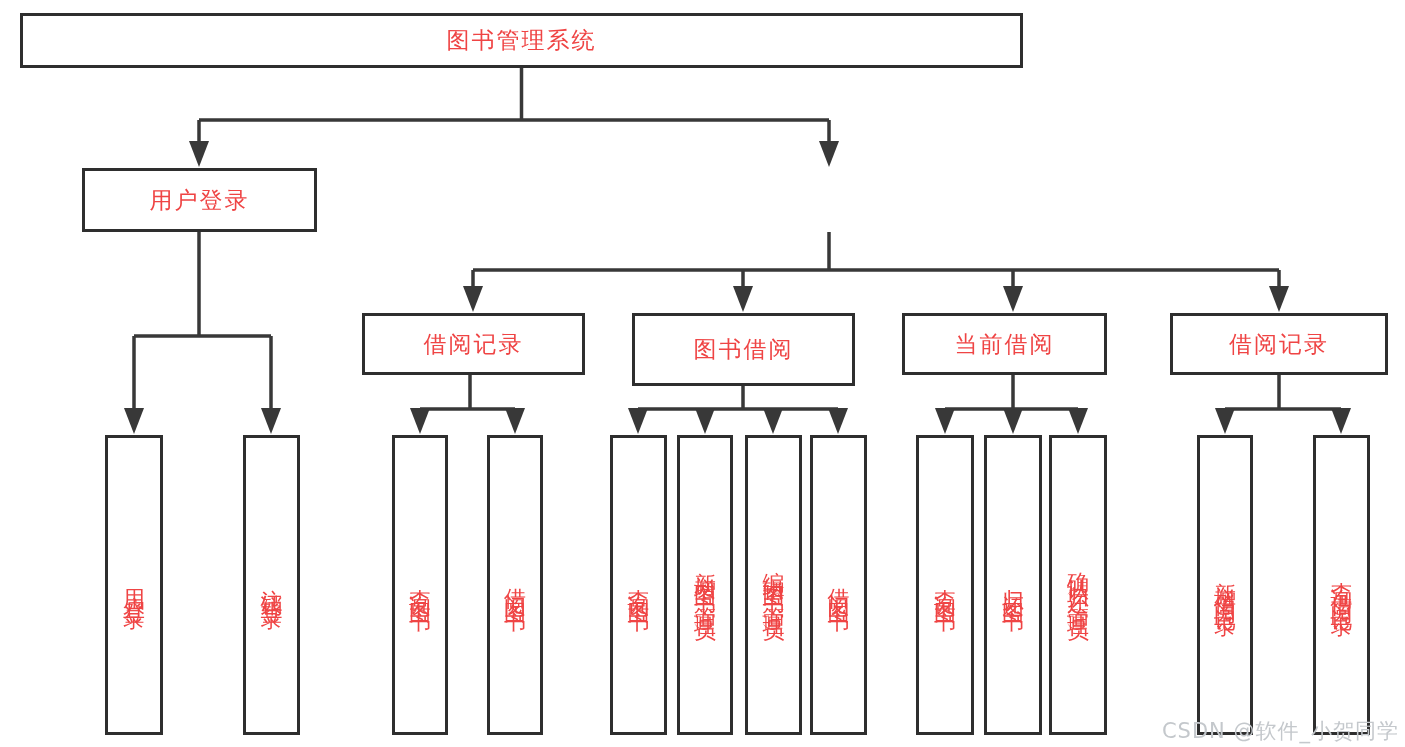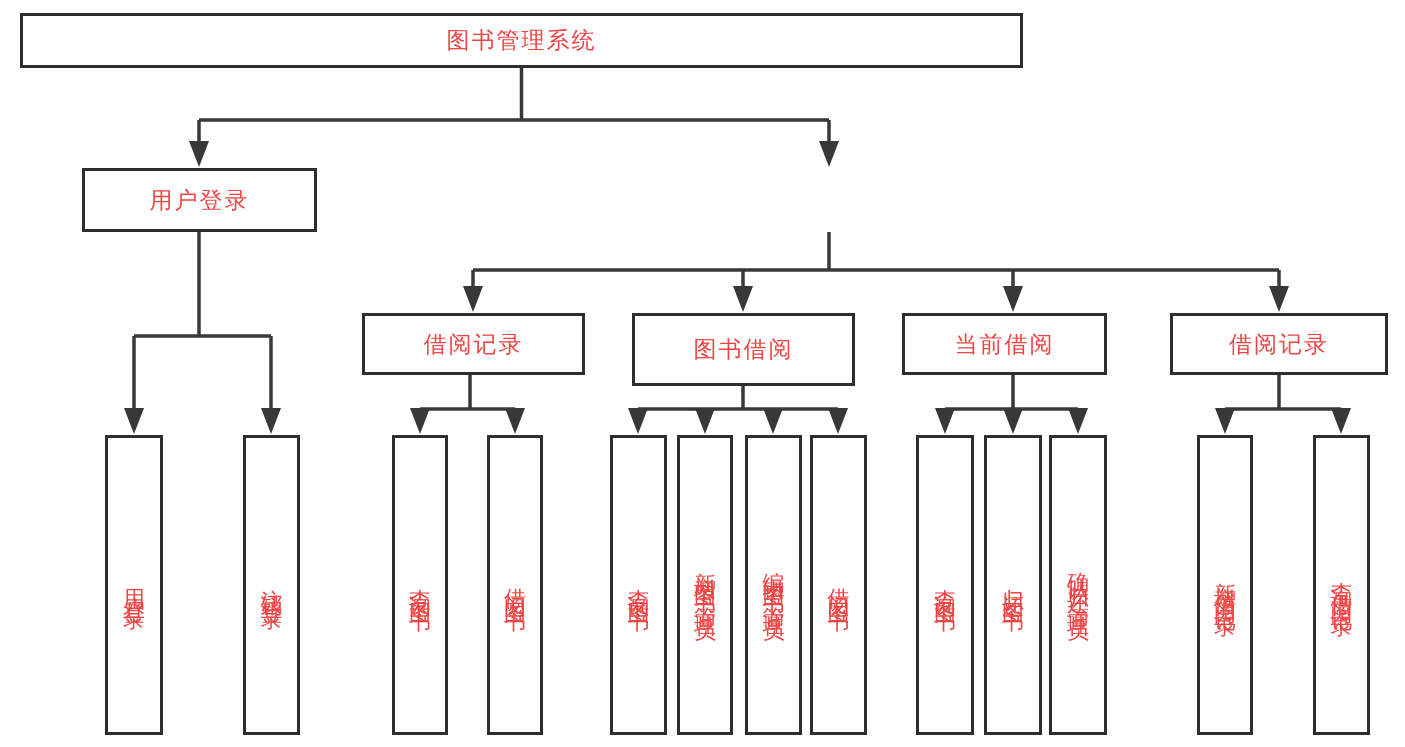--- a/index.html
+++ b/index.html
@@ -87,13 +87,14 @@
   <div class="node v" style="left:745px;top:435px;width:57px;height:300px">编辑图书（管理员）</div>
   <div class="node v" style="left:810px;top:435px;width:57px;height:300px">借阅图书</div>
 
   <div class="node v" style="left:916px;top:435px;width:58px;height:300px">查询图书</div>
   <div class="node v" style="left:984px;top:435px;width:58px;height:300px">归还图书</div>
   <div class="node v" style="left:1049px;top:435px;width:58px;height:300px">确认归还（管理员）</div>
 
   <div class="node v" style="left:1197px;top:435px;width:56px;height:300px">新增借阅记录</div>
   <div class="node v" style="left:1313px;top:435px;width:57px;height:300px">查询借阅记录</div>
 
+  <div class="watermark">CSDN @软件_小贺同学</div>
 </div>
 
 </body></html>

